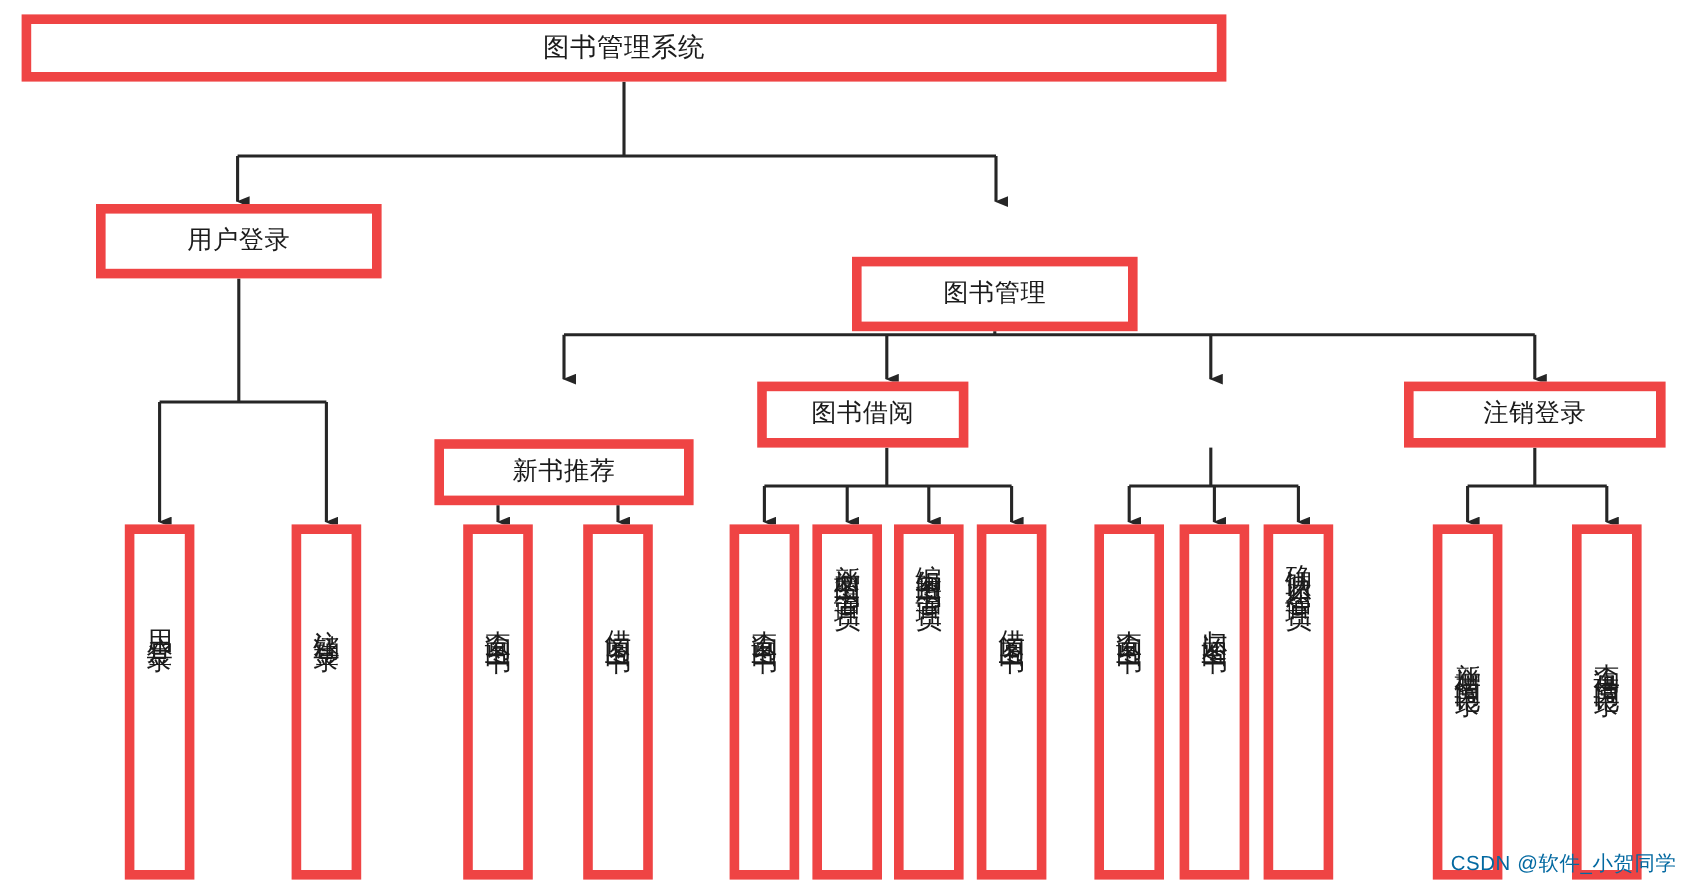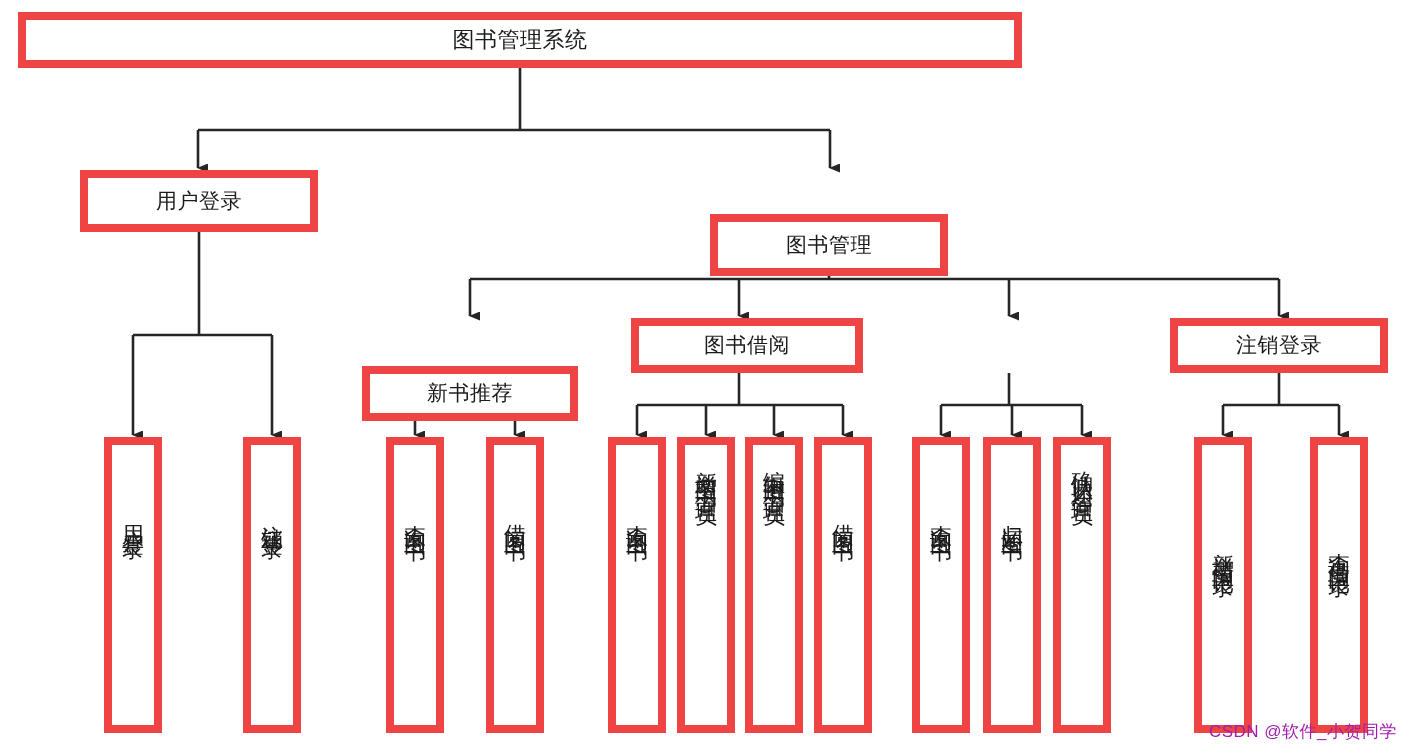--- a/index.html
+++ b/index.html
@@ -72,23 +72,23 @@
   }
   .node.vert.mid2 .node-label {
     margin-top: 84px;
   }
   .node.vert.top .node-label {
     margin-top: 2px;
   }
   #watermark {
     position: absolute;
     right: 8px;
-    bottom: 4px;
+    bottom: 16px;
     font-size: 17px;
-    color: #a21caf;
+    color: #0369a1;
     letter-spacing: 0.5px;
     white-space: nowrap;
     font-family: "Liberation Sans", "DejaVu Sans", sans-serif;
   }
 </style>
 </head>
 <body>
 
 <div id="canvas">
 
@@ -152,21 +152,21 @@
   <div class="node horiz" style="left:80px; top:170px; width:238px; height:62px;">
     <span class="node-label">用户登录</span>
   </div>
   <div class="node horiz" style="left:710px; top:170px; width:238px; height:62px;margin-top:44px;">
     <span class="node-label">图书管理</span>
   </div>
 
   <div class="node horiz" style="left:362px; top:318px; width:216px; height:55px;margin-top:48px;">
     <span class="node-label">新书推荐</span>
   </div>
-  <div class="node horiz" style="left:631px; top:318px; width:232px; height:55px;">
+  <div class="node horiz" style="left:631px; top:318px; width:176px; height:55px;">
     <span class="node-label">图书借阅</span>
   </div>
   <div class="node horiz" style="left:1170px; top:318px; width:218px; height:55px;">
     <span class="node-label">注销登录</span>
   </div>
 
   <div class="node vert mid" style="left:104px; top:437px; width:58px; height:296px;">
     <span class="node-label">用户登录</span>
   </div>
   <div class="node vert mid" style="left:243px; top:437px; width:58px; height:296px;">

